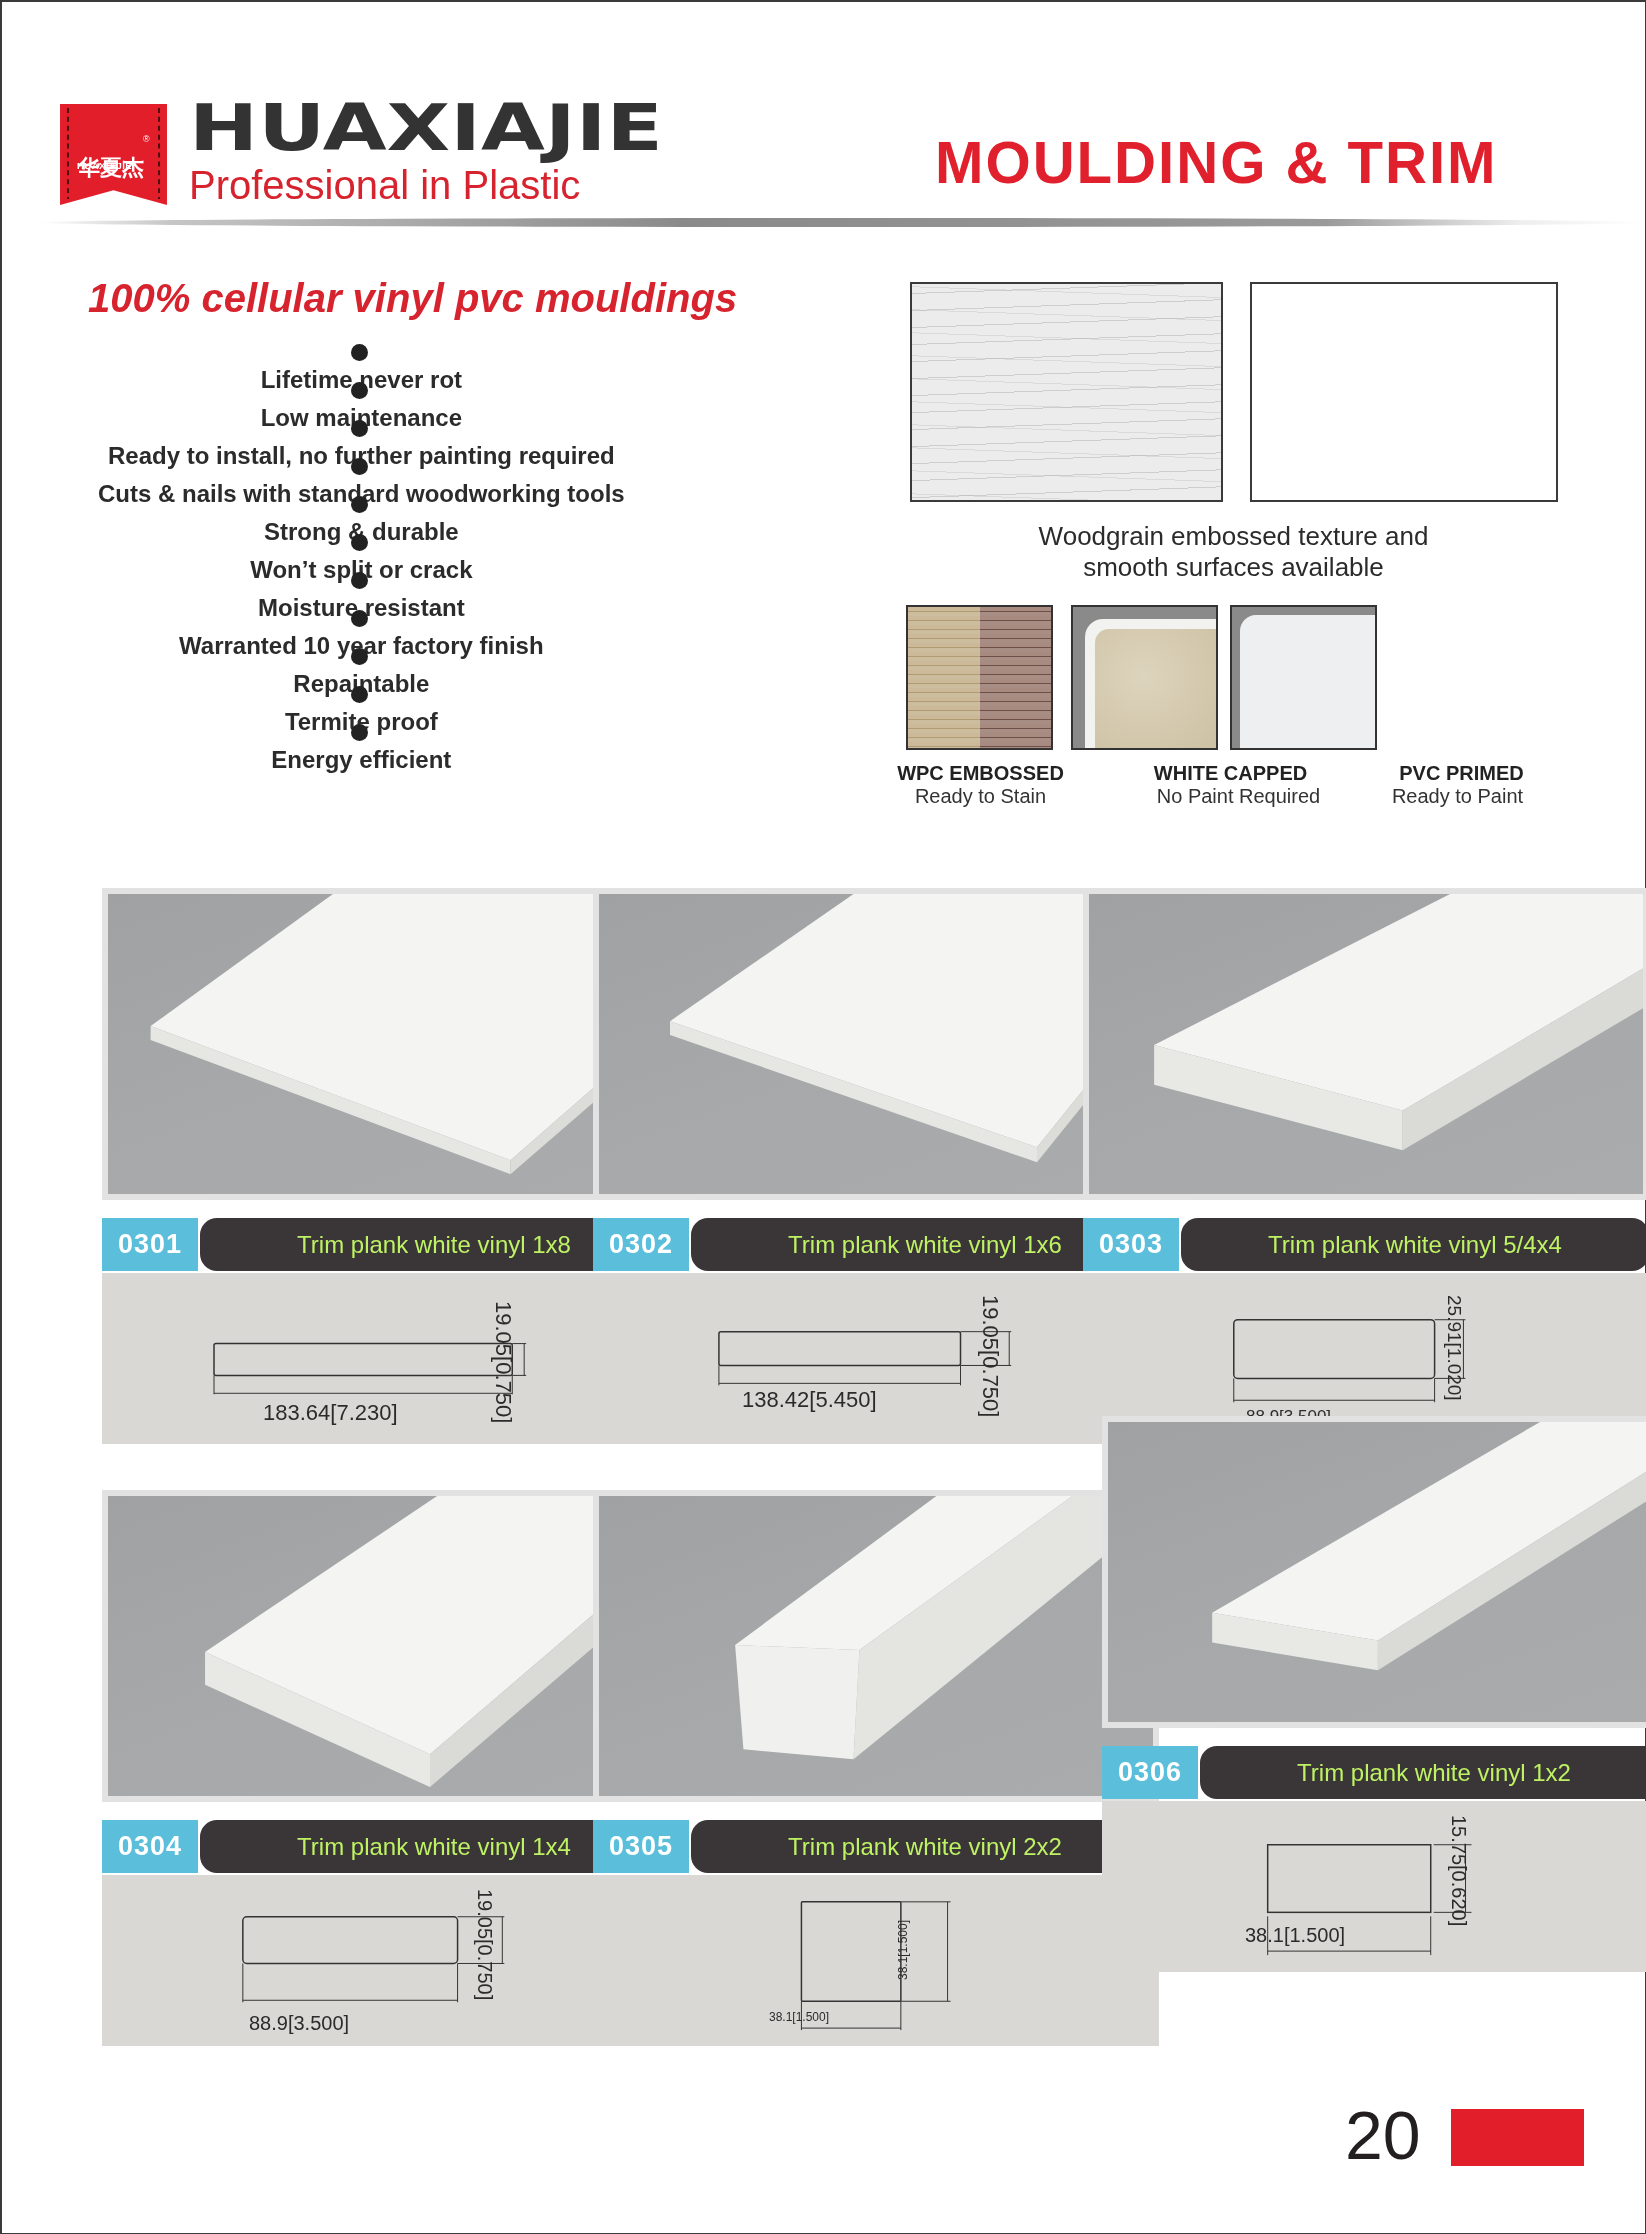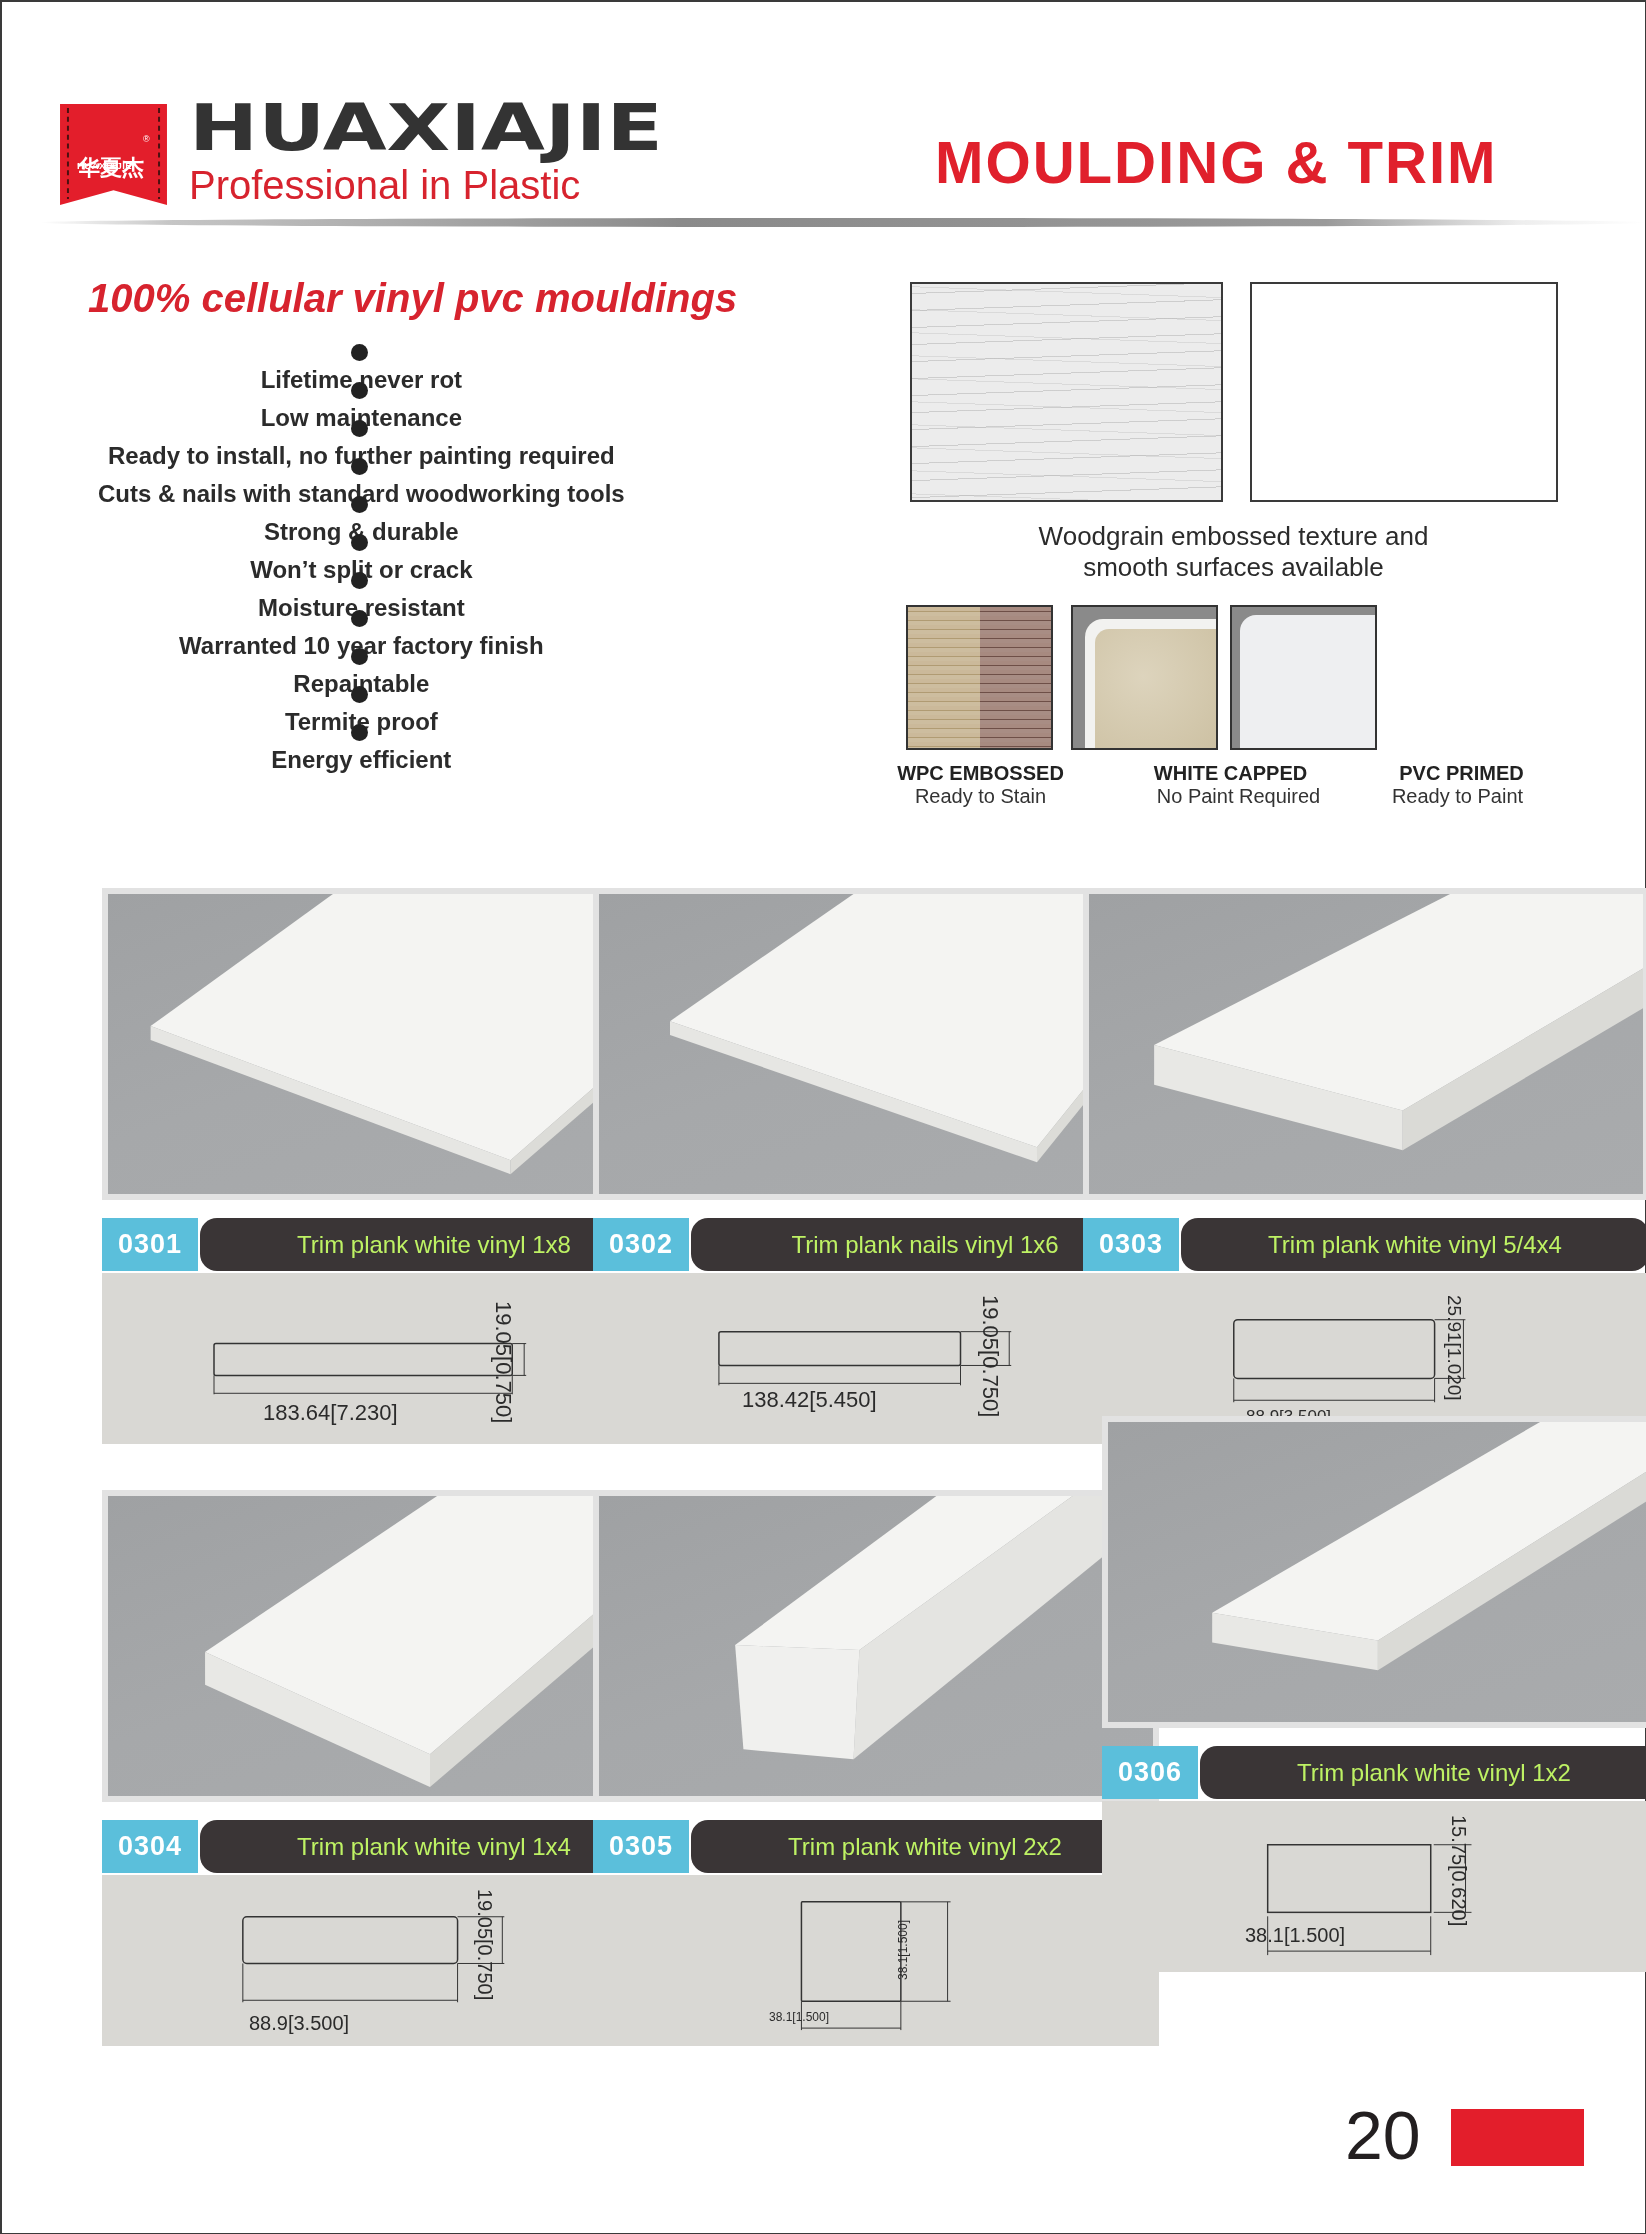--- a/index.html
+++ b/index.html
@@ -190,21 +190,21 @@
       <div class="photo-inner">
     <svg viewBox="0 0 468 302" preserveAspectRatio="none">
       <polygon points="215,0 468,0 468,110 370,255 60,128" fill="#f4f4f2"></polygon>
       <polygon points="60,128 370,255 370,270 60,142" fill="#e6e6e3"></polygon>
       <polygon points="370,255 468,110 468,125 370,270" fill="#dcdcd8"></polygon>
     </svg>
   </div>
     </div>
   <div class="card-header">
     <div class="code">0302</div>
-    <div class="title">Trim plank nails vinyl 1x6</div>
+    <div class="title">Trim plank white vinyl 1x6</div>
   </div>
   <div class="diagram">
     <svg viewBox="0 0 480 172">
       <rect x="82" y="59" width="243" height="34" rx="2" fill="none" stroke="#333" stroke-width="1.5"></rect>
       <line x1="82" y1="93" x2="82" y2="113" stroke="#333"></line>
         <line x1="325" y1="93" x2="325" y2="113" stroke="#333"></line>
       <line x1="82" y1="111" x2="325" y2="111" stroke="#333"></line>
       <line x1="325" y1="59" x2="376" y2="59" stroke="#333"></line>
         <line x1="325" y1="93" x2="376" y2="93" stroke="#333"></line>
       <line x1="374" y1="59" x2="374" y2="93" stroke="#333"></line>

